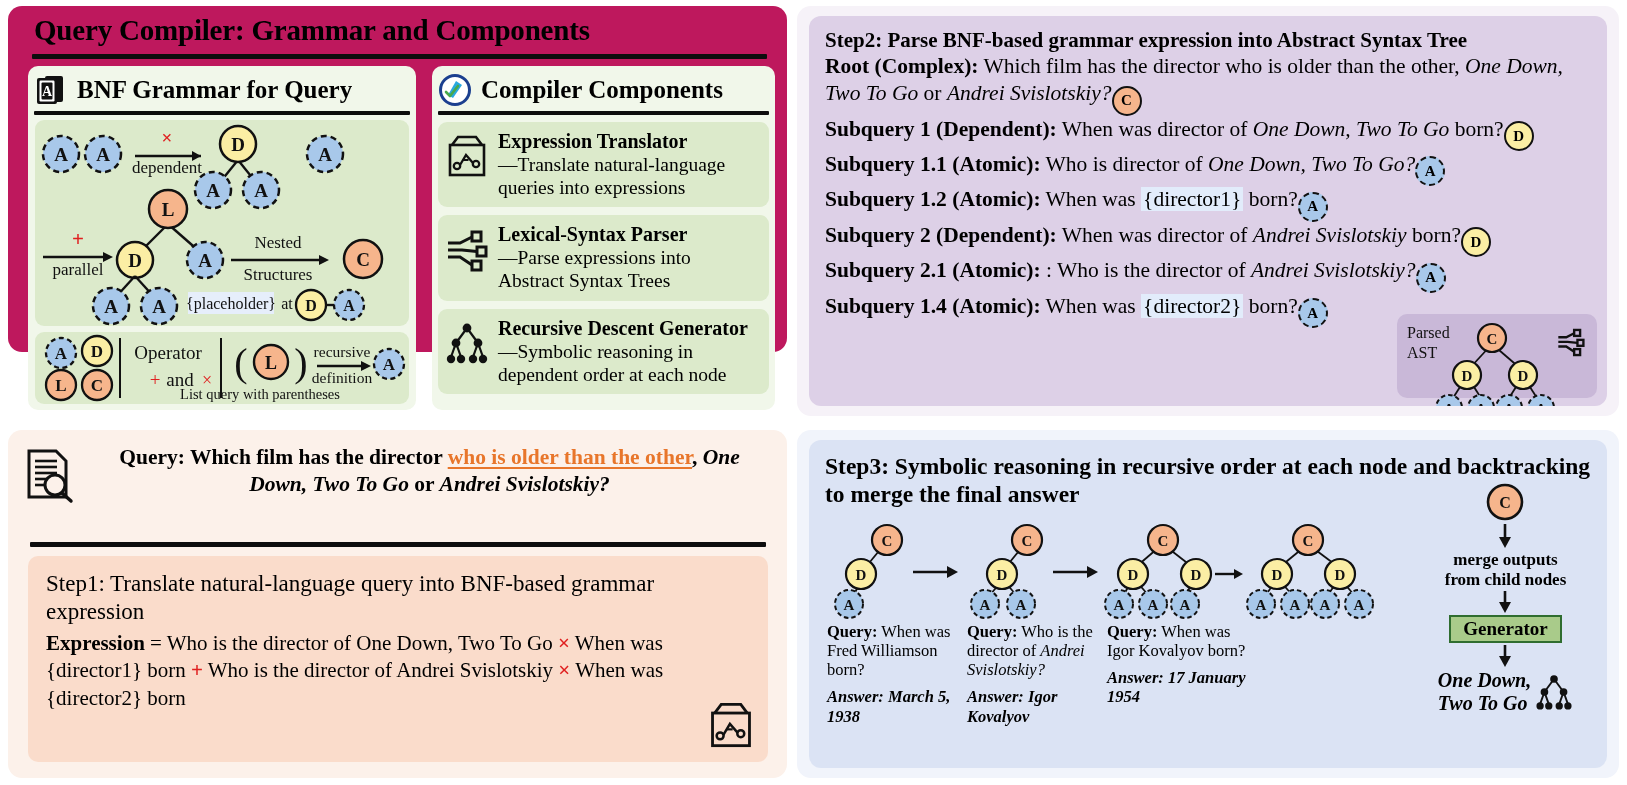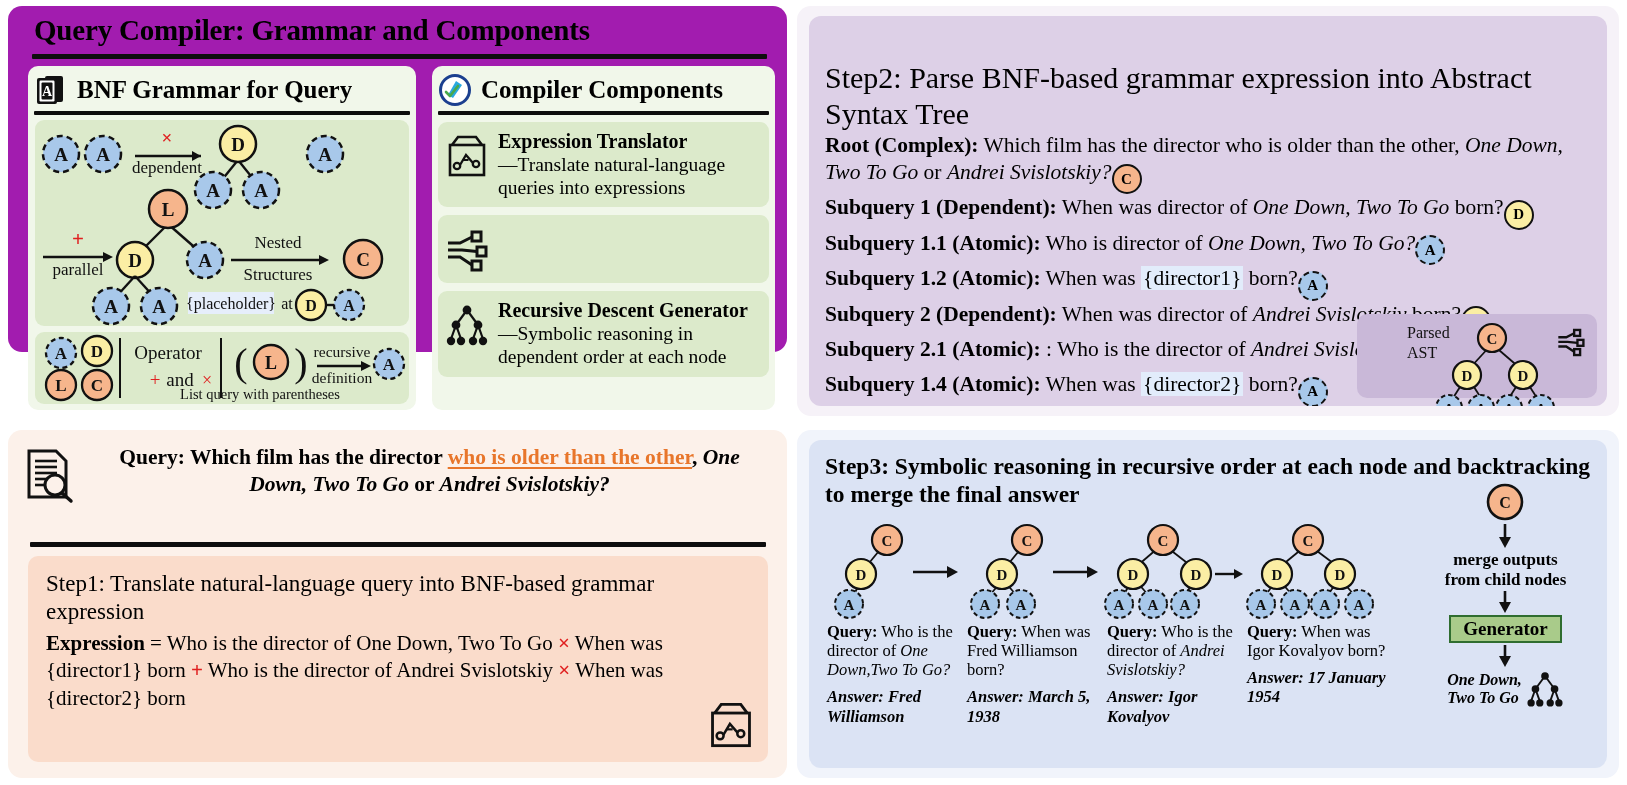--- a/index.html
+++ b/index.html
@@ -3,21 +3,21 @@
 <meta charset="utf-8">
 <style>
   html,body{margin:0;padding:0;background:#fff;}
   body{width:1627px;height:785px;font-family:"Liberation Serif",serif;overflow:hidden;}
   .page{position:relative;width:1627px;height:785px;}
 
   
   .panel{position:absolute;border-radius:14px;box-sizing:border-box;}
 
   
-  #tl{left:8px;top:6px;width:779px;height:346px;background:#a21caf;}
+  #tl{left:8px;top:6px;width:779px;height:346px;background:#be185d;}
   #tl .title{position:absolute;left:26px;top:8px;font-size:29px;font-weight:bold;letter-spacing:-.2px;}
   #tl .rule{position:absolute;left:24px;top:48px;width:735px;height:5px;background:#0d0d0d;border-radius:1px;}
   .gcol{position:absolute;background:#f1f7ea;border-radius:10px;}
   #gcolL{left:20px;top:60px;width:388px;height:344px;}
   #gcolR{left:424px;top:60px;width:343px;height:344px;}
   .colhead{display:flex;align-items:center;gap:9px;padding:5px 6px 0 6px;height:38px;}
   .colhead .ht{font-size:25px;font-weight:bold;white-space:nowrap;}
   .colrule{height:4px;background:#0d0d0d;margin:2px 6px 7px 6px;border-radius:1px;}
 
   .gbox{background:#dceacb;border-radius:9px;}
@@ -36,23 +36,23 @@
   #bl .rule{position:absolute;left:22px;top:112px;width:736px;height:5px;background:#0d0d0d;border-radius:1px;}
   #step1{position:absolute;left:20px;top:126px;width:740px;height:206px;background:#fadccb;border-radius:10px;padding:14px 18px;box-sizing:border-box;}
   #step1 .s1h{font-size:23px;font-weight:normal;line-height:1.22;}
   #step1 .s1b{font-size:21px;line-height:1.30;margin-top:4px;}
   .xop{color:#e02020;font-weight:bold;}
   .plusop{color:#e02020;font-weight:bold;}
 
   
   #tr{left:797px;top:6px;width:822px;height:410px;background:#f6f2f8;}
   #trInner{position:absolute;left:12px;top:10px;width:798px;height:390px;background:#ddd0e7;border-radius:12px;padding:12px 16px;box-sizing:border-box;overflow:hidden;}
-  #trInner .s2h{font-size:30px;font-weight:normal;line-height:1.20;margin-top:32px;}
+  #trInner .s2h{font-size:21px;font-weight:bold;line-height:1.20;}
   #trInner .ln{font-size:21.5px;line-height:1.255;}
-  #ast{position:absolute;right:10px;bottom:8px;width:200px;height:84px;background:#c9b8d8;border-radius:10px;padding-left:40px;}
+  #ast{position:absolute;right:10px;bottom:8px;width:200px;height:84px;background:#c9b8d8;border-radius:10px;}
 
   
   #br{left:797px;top:430px;width:822px;height:348px;background:#f1f4fb;}
   #brInner{position:absolute;left:12px;top:10px;width:798px;height:328px;background:#dbe3f4;border-radius:12px;padding:12px 16px;box-sizing:border-box;}
   #brInner .s3h{font-size:23.5px;font-weight:bold;line-height:1.20;}
   .s3cols{position:absolute;left:18px;top:110px;width:560px;display:flex;}
   .s3col{width:140px;font-size:16.5px;line-height:1.16;}
   .s3col .qa{margin-top:8px;font-style:italic;}
   .inl{display:inline-flex;vertical-align:-5px;width:26px;height:26px;border-radius:50%;
        align-items:center;justify-content:center;font-size:15px;font-weight:bold;font-family:"Liberation Serif",serif;}
@@ -226,20 +226,25 @@
       <div class="gbox comp">
         <span class="cicon">
           <svg width="42" height="46" viewBox="0 0 42 46">
             <rect x="26" y="6" width="9" height="9" fill="none" stroke="#111" stroke-width="3"></rect>
             <rect x="31" y="21" width="9" height="9" fill="none" stroke="#111" stroke-width="3"></rect>
             <rect x="26" y="35" width="9" height="9" fill="none" stroke="#111" stroke-width="3"></rect>
             <path d="M2 17 h12 l12 -6" fill="none" stroke="#111" stroke-width="3"></path>
             <path d="M2 24 h14 l15 1.5" fill="none" stroke="#111" stroke-width="3"></path>
             <path d="M2 31 h12 l12 8" fill="none" stroke="#111" stroke-width="3"></path>
           </svg>
+        </span>
+        <span class="ctxt">
+          <b>Lexical-Syntax Parser</b><br>
+          <span>—Parse expressions into</span><br>
+          <span>Abstract Syntax Trees</span>
         </span>
       </div>
 
       <div class="gbox comp">
         <span class="cicon">
           <svg width="42" height="46" viewBox="0 0 42 46">
             <g stroke="#111" stroke-width="2.2">
               <line x1="21" y1="8" x2="10" y2="23"></line>
                 <line x1="21" y1="8" x2="32" y2="23"></line>
               <line x1="10" y1="23" x2="5" y2="37"></line>
@@ -462,24 +467,20 @@
             <text x="470" y="98" fill="#111">A</text>
           <circle cx="500" cy="92" r="14" fill="#a8c8ea" stroke="#111" stroke-width="2" stroke-dasharray="4.5 3"></circle>
             <text x="500" y="98" fill="#111">A</text>
           <circle cx="534" cy="92" r="14" fill="#a8c8ea" stroke="#111" stroke-width="2" stroke-dasharray="4.5 3"></circle>
             <text x="534" y="98" fill="#111">A</text>
         </g>
       </svg>
 
       <div class="s3cols" style="top:182px;">
         <div class="s3col">
-          <span><b>Query:</b><span> Who is the director of </span><i>One Down,Two To Go?</i></span>
-          <div class="qa"><b>Answer:</b><b> Fred Williamson</b></div>
-        </div>
-        <div class="s3col">
           <span><b>Query:</b><span> When was Fred Williamson born?</span></span>
           <div class="qa"><b>Answer:</b><b> March 5, 1938</b></div>
         </div>
         <div class="s3col">
           <span><b>Query:</b><span> Who is the director of </span><i>Andrei Svislotskiy?</i></span>
           <div class="qa"><b>Answer:</b><b> Igor Kovalyov</b></div>
         </div>
         <div class="s3col">
           <span><b>Query:</b><span> When was Igor Kovalyov born?</span></span>
           <div class="qa"><b>Answer:</b><b> 17 January 1954</b></div>
@@ -500,21 +501,21 @@
         <svg width="175" height="26" viewBox="0 0 175 26" style="margin:0 auto;">
           <line x1="87" y1="2" x2="87" y2="17" stroke="#111" stroke-width="2.6"></line>
             <polygon points="87,24 81,13 93,13" fill="#111"></polygon>
         </svg>
         <div style="display:inline-block;background:#a9cb8a;border:2.6px solid #2f6d2f;padding:1px 12px;font-size:19px;font-weight:bold;">Generator</div>
         <svg width="175" height="26" viewBox="0 0 175 26" style="margin:0 auto;">
           <line x1="87" y1="2" x2="87" y2="17" stroke="#111" stroke-width="2.6"></line>
             <polygon points="87,24 81,13 93,13" fill="#111"></polygon>
         </svg>
         <div style="display:flex;align-items:center;justify-content:center;gap:4px;">
-          <div style="font-size:16px;font-style:italic;font-weight:bold;line-height:1.14;text-align:left;">
+          <div style="font-size:20px;font-style:italic;font-weight:bold;line-height:1.14;text-align:left;">
             <span>One Down,</span><br>
             <span>Two To Go</span>
           </div>
           <span>
             <svg width="38" height="40" viewBox="0 0 42 46">
               <g stroke="#111" stroke-width="2.2">
                 <line x1="21" y1="8" x2="10" y2="23"></line>
                   <line x1="21" y1="8" x2="32" y2="23"></line>
                 <line x1="10" y1="23" x2="5" y2="37"></line>
                   <line x1="10" y1="23" x2="15" y2="37"></line>

